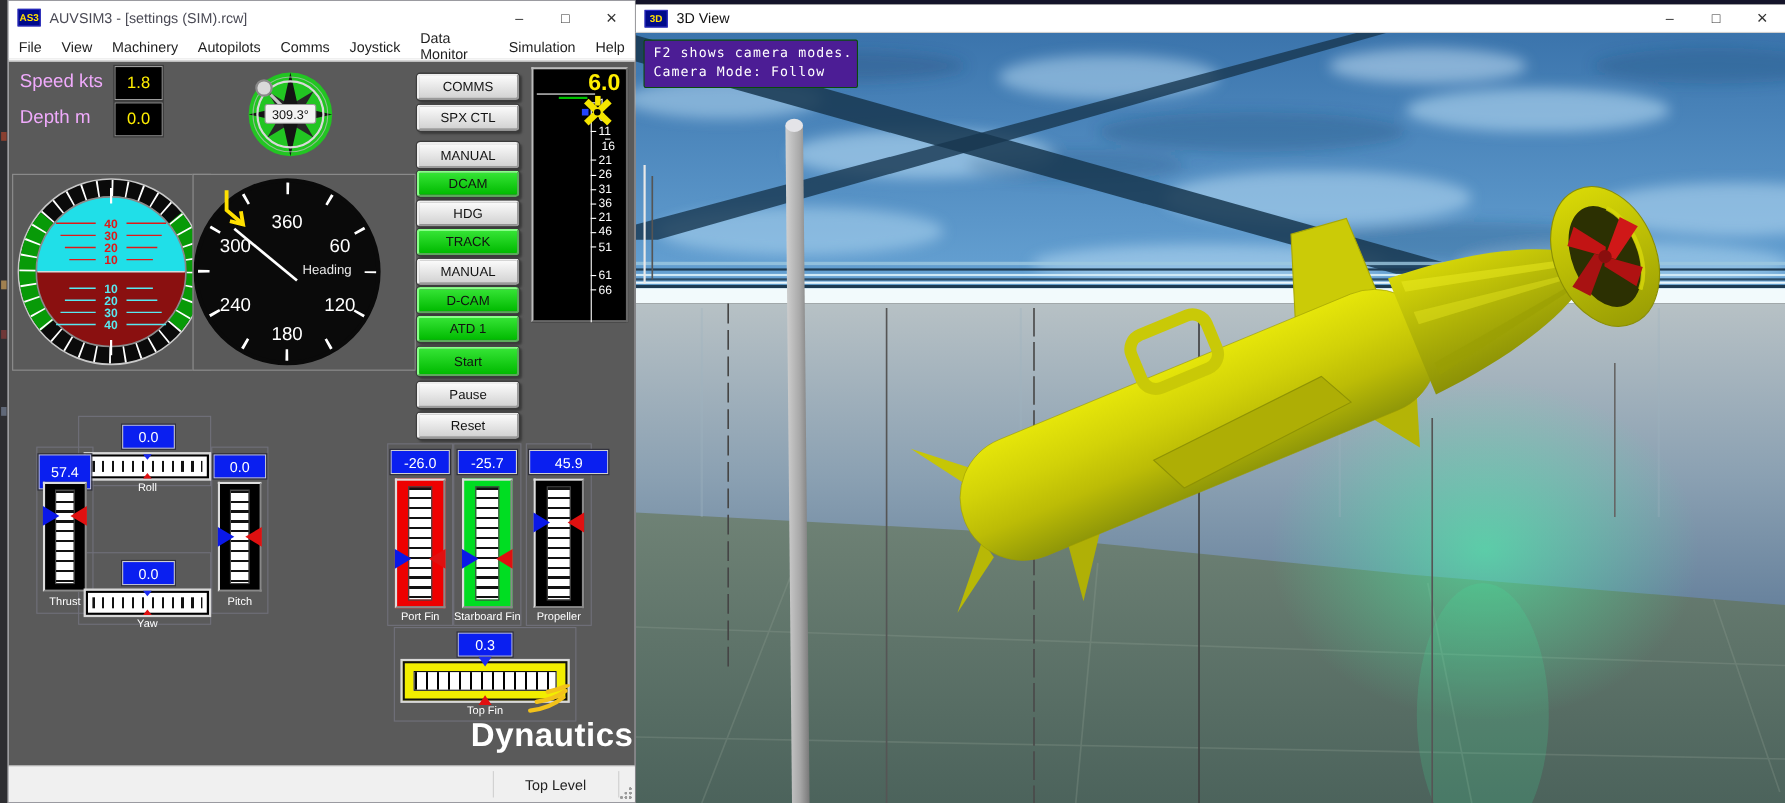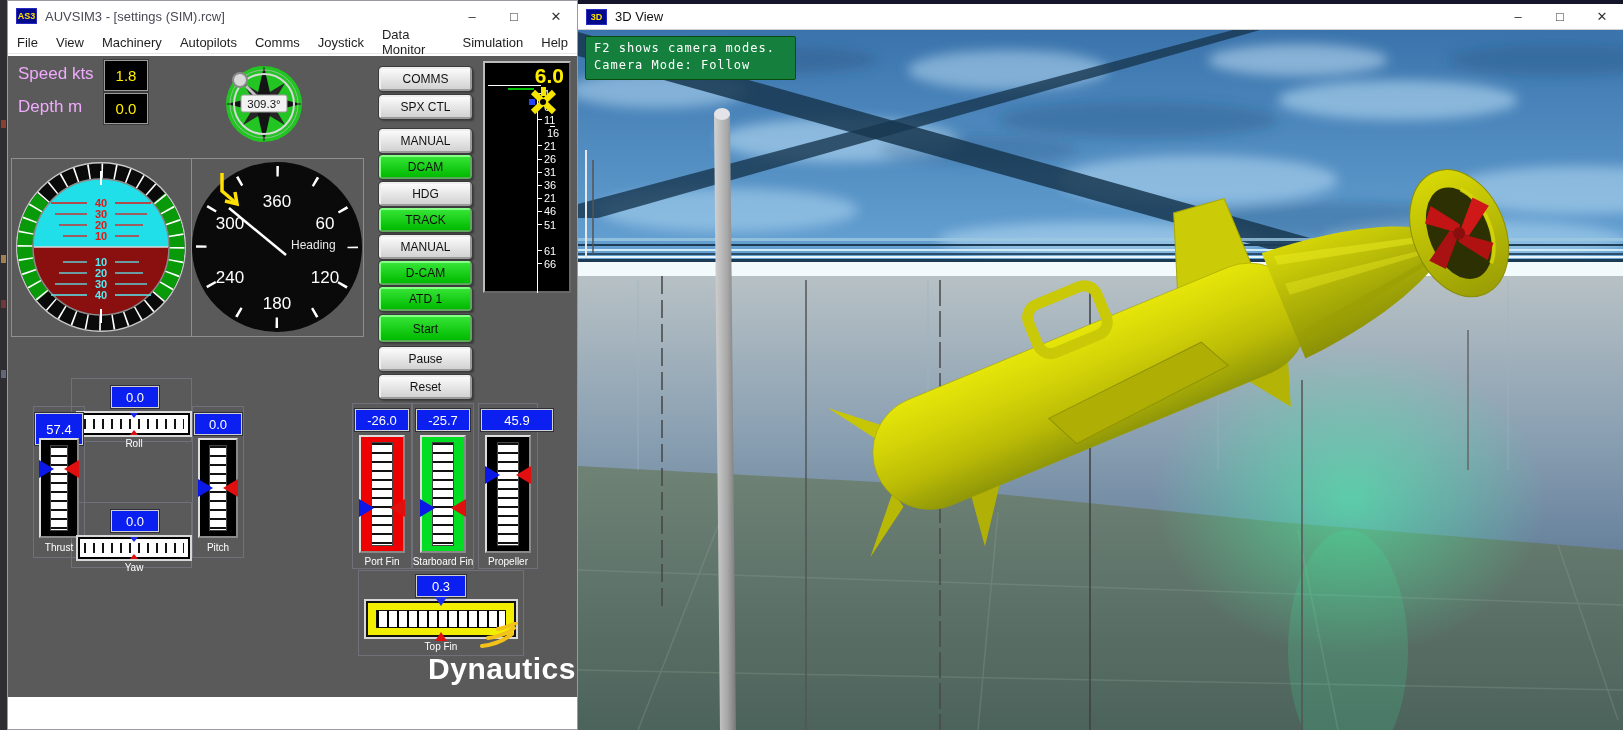--- a/index.html
+++ b/index.html
@@ -114,22 +114,22 @@
       radial-gradient(circle at 2px 10px,#9a9a9a 1.2px,transparent 1.5px),
       radial-gradient(circle at 6px 6px,#9a9a9a 1.2px,transparent 1.5px),
       radial-gradient(circle at 10px 2px,#9a9a9a 1.2px,transparent 1.5px); }
 
   
   #win-right { left:578px; top:0; width:1045px; height:730px; background:#000; }
   #wr-border { height:4px; background:#14142a; }
   #wr-title { height:26px; background:#fff; display:flex; align-items:center;
     border-bottom:1px solid #cfcfcf; }
   #viewport { position:absolute; left:0; top:30px; width:1045px; height:700px; overflow:hidden; }
-  #overlay-box { position:absolute; left:7px; top:6px; background:#15803d;
-    border:1px solid #0a4a0a; border-radius:2px; padding:3px 20px 5px 8px;
+  #overlay-box { position:absolute; left:7px; top:6px; background:#4c1d95;
+    border:1px solid #0a4a0a; border-radius:2px; padding:3px 4px 5px 8px;
     font-family:"DejaVu Sans Mono", monospace; font-size:12px; letter-spacing:1px;
     color:#fff; line-height:17px; }
 </style>
 </head>
 <body>
 
 <div class="abs" id="edge-strip">
   <div class="speck" style="top:120px;background:#8a4030;"></div>
   <div class="speck" style="top:255px;background:#a08050;"></div>
   <div class="speck" style="top:300px;background:#703838;"></div>
@@ -220,21 +220,21 @@
           <g fill="#58e8f0" font-size="11" text-anchor="middle" font-weight="bold">
             <text x="0" y="19">10</text>
             <text x="0" y="30">20</text>
             <text x="0" y="41">30</text>
             <text x="0" y="52">40</text>
           </g>
         </g>
       </svg>
     </div>
 
-    <div class="abs gauge-frame" style="left:183px;top:102px;width:173px;height:179px;">
+    <div class="abs gauge-frame" style="left:167px;top:102px;width:203px;height:179px;">
       <svg width="171" height="177" viewBox="0 0 171 177">
         <circle cx="85" cy="88" r="84" fill="#0a0a0a"></circle>
         <circle cx="85" cy="88" r="76" fill="none" stroke="#fff" stroke-width="11" stroke-dasharray="2.5 37.3" stroke-dashoffset="1.25"></circle>
         <circle cx="85" cy="88" r="83" fill="none" stroke="#0a0a0a" stroke-width="4"></circle>
         <g fill="#fff" font-size="17" text-anchor="middle">
           <text x="85" y="48">360</text>
           <text x="133" y="70">60</text>
           <text x="133" y="124">120</text>
           <text x="85" y="150">180</text>
           <text x="38" y="124">240</text>
@@ -411,20 +411,26 @@
     <svg class="abs" style="left:470px;top:566px;" width="50" height="28" viewBox="0 0 50 28">
       <g fill="none" stroke="#f2c21a" stroke-width="4" stroke-linecap="round">
         <path d="M4,24 Q22,22 34,12"></path>
         <path d="M10,16 Q26,14 36,6"></path>
         <path d="M20,7 Q30,5 38,1"></path>
       </g>
     </svg>
     <div class="abs" id="logo-text" style="left:420px;top:596px;width:148px;text-align:center;">Dynautics</div>
   </div>
 
+  <div class="statusbar">
+    <div class="sb-sep" style="left:440px;"></div>
+    <div id="sb-text">Top Level</div>
+    <div class="sb-sep" style="left:554px;"></div>
+    <div id="sb-grip"></div>
+  </div>
 </div>
 
 <div class="abs" id="win-right">
   <div id="wr-border"></div>
   <div id="wr-title" class="titlebar">
     <div class="app-icon">3D</div>
     <div class="title-text" style="color:#111;">3D View</div>
     <div class="win-controls">
       <div class="win-btn">–</div>
       <div class="win-btn">□</div>

